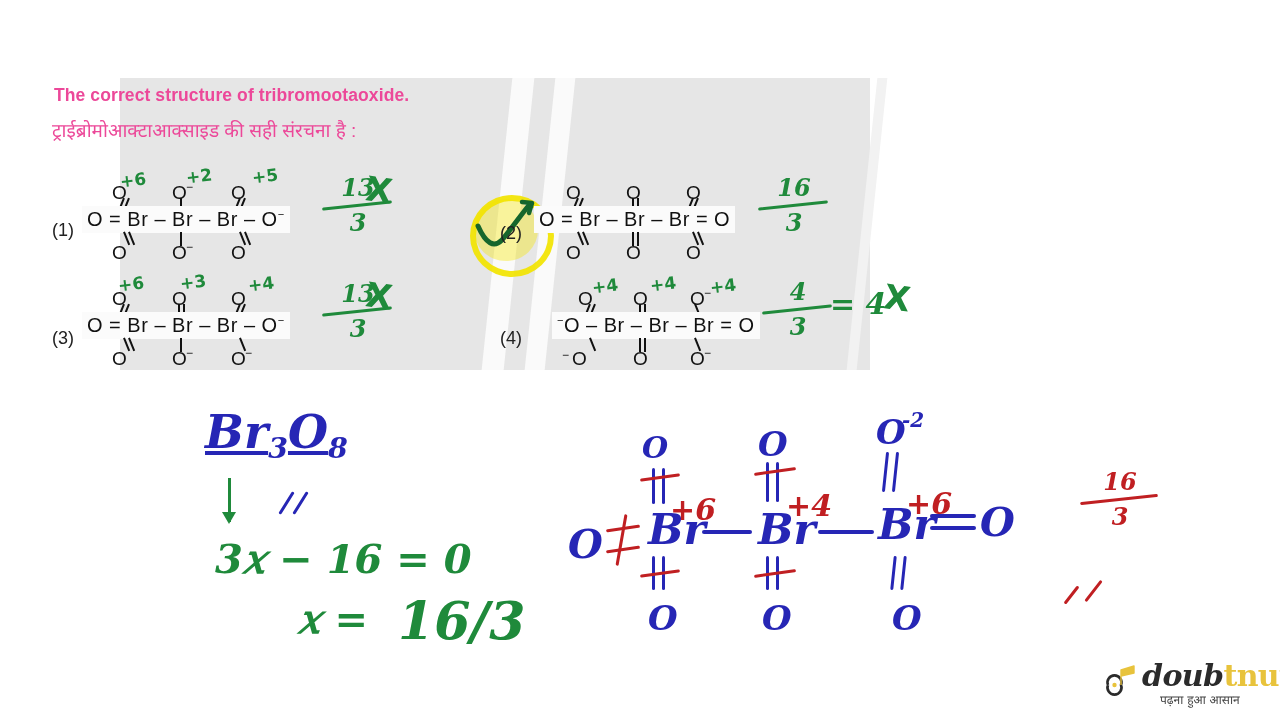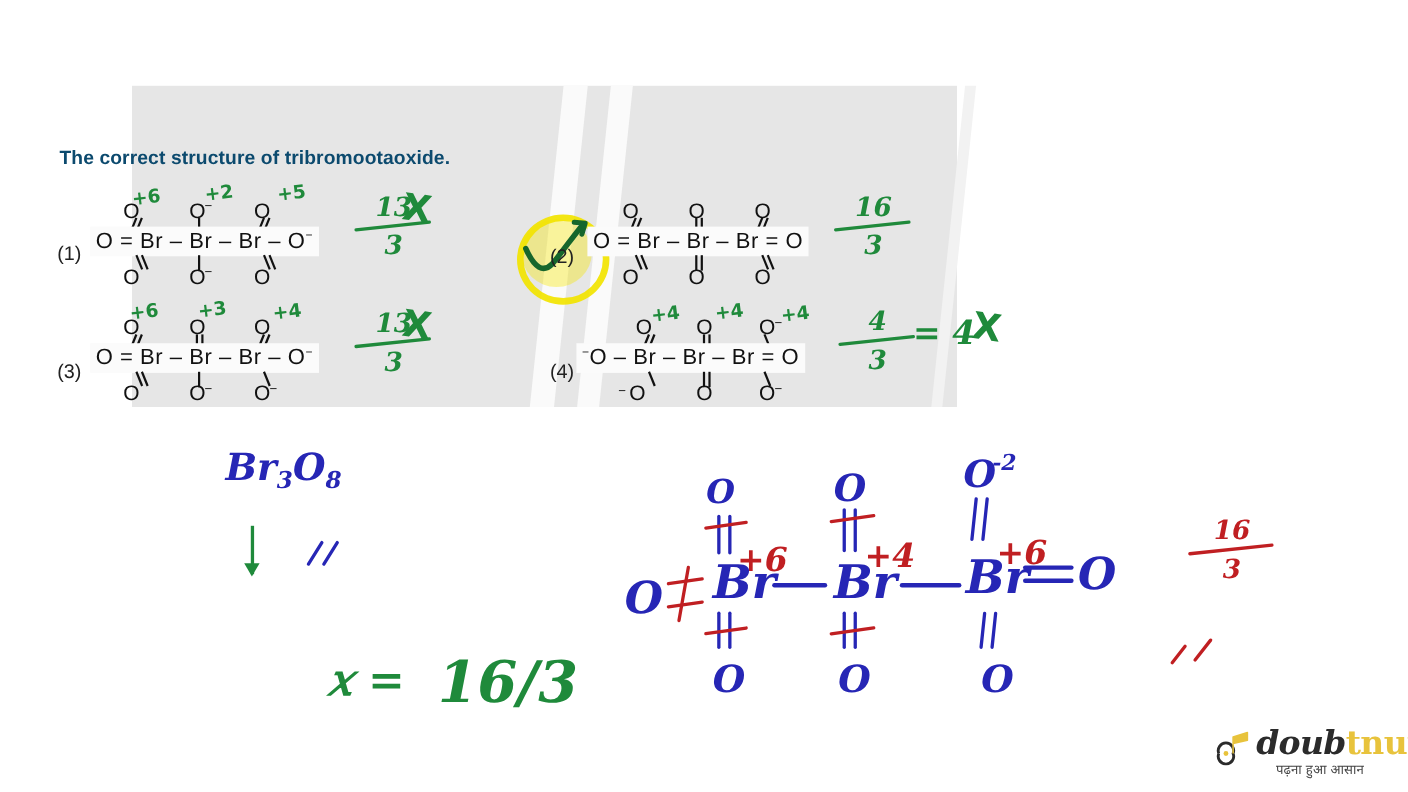--- a/index.html
+++ b/index.html
@@ -17,21 +17,21 @@
   }
   .panel-sheen{
     position:absolute;top:78px;height:292px;background:#fafafa;
     transform:skewX(-6deg);
   }
   .sheen-a{left:497px;width:22px;}
   .sheen-b{left:540px;width:20px;}
   .sheen-edge{left:862px;width:10px;background:#f2f2f2;}
 
   .qtext{
-    position:absolute;color:#0c4a6e;white-space:nowrap;margin-top:48px;
+    position:absolute;color:#ec4899;white-space:nowrap;
   }
   .q-en{left:54px;top:85px;font-size:17.5px;font-weight:700;letter-spacing:.1px;}
   .q-hi{left:52px;top:117px;font-size:19px;font-weight:500;}
 
   
   .opt{position:absolute;}
   .opt-label{
     position:absolute;font-size:18px;color:#222;
   }
   .formula{
@@ -133,20 +133,21 @@
 <body>
 
 <div id="stage">
 
   <div class="panel"></div>
   <div class="panel-sheen sheen-a"></div>
   <div class="panel-sheen sheen-b"></div>
   <div class="panel-sheen sheen-edge"></div>
 
   <div class="qtext q-en">The correct structure of tribromootaoxide.</div>
+  <div class="qtext q-hi">ट्राईब्रोमोआक्टाआक्साइड की सही संरचना है :</div>
 
   <div class="opt">
     <div class="opt-label" style="left:52px;top:220px;">(1)</div>
 
     <div class="ox" style="left:120px;top:170px;">+6</div>
     <div class="ox" style="left:186px;top:166px;">+2</div>
     <div class="ox" style="left:252px;top:166px;">+5</div>
 
     <div class="atom-top" style="left:112px;top:182px;">O</div>
     <div class="atom-top" style="left:172px;top:182px;">O</div>
@@ -270,21 +271,21 @@
     <div class="atom-top" style="left:633px;top:288px;">O</div>
     <div class="atom-top" style="left:690px;top:288px;">O</div>
     <div class="atom-top" style="left:704px;top:286px;font-size:12px;">−</div>
 
     <div class="bond bond-d" style="left:589px;top:304px;height:14px;transform:rotate(22deg);"></div>
     <div class="bond bond-d" style="left:594px;top:304px;height:14px;transform:rotate(22deg);"></div>
     <div class="bond bond-v" style="left:639px;top:304px;height:14px;"></div>
     <div class="bond bond-v" style="left:644px;top:304px;height:14px;"></div>
     <div class="bond bond-d" style="left:694px;top:304px;height:14px;transform:rotate(-22deg);"></div>
 
-    <div class="formula" style="left:524px;top:312px;"><span class="sup">−</span><span>O – Br – Br – Br = O</span></div>
+    <div class="formula" style="left:552px;top:312px;"><span class="sup">−</span><span>O – Br – Br – Br = O</span></div>
 
     <div class="bond bond-d" style="left:589px;top:338px;height:14px;transform:rotate(-22deg);"></div>
     <div class="bond bond-v" style="left:639px;top:338px;height:14px;"></div>
     <div class="bond bond-v" style="left:644px;top:338px;height:14px;"></div>
     <div class="bond bond-d" style="left:694px;top:338px;height:14px;transform:rotate(-22deg);"></div>
 
     <div class="atom-bot" style="left:562px;top:348px;font-size:12px;">−</div>
     <div class="atom-bot" style="left:572px;top:348px;">O</div>
     <div class="atom-bot" style="left:633px;top:348px;">O</div>
     <div class="atom-bot" style="left:690px;top:348px;">O</div>
@@ -292,28 +293,29 @@
   </div>
 
   <div class="hw frac" style="left:762px;top:280px;">
     <div class="num">4</div>
     <div class="bar"></div>
     <div class="den">3</div>
   </div>
   <div class="hw eqto" style="left:830px;top:286px;">= 4</div>
   <div class="hw xmark" style="left:884px;top:278px;">X</div>
 
-  <div class="ink ink-blue script" style="left:205px;top:405px;font-size:34px;"><span>Br</span><span class="sub">3</span><span>O</span><span class="sub">8</span></div>
+  <div class="ink ink-blue script" style="left:205px;top:405px;font-size:46px;text-decoration:underline;"><span>Br</span><span class="sub">3</span><span>O</span><span class="sub">8</span></div>
 
   <div class="arrow-down"></div>
   <div class="dbl-slash ink-blue" style="left:285px;top:490px;width:40px;height:30px;">
       <i style="left:0;top:0;"></i>
       <i style="left:14px;top:0;"></i>
     </div>
 
+  <div class="ink ink-green script" style="left:215px;top:535px;font-size:40px;">3𝑥 − 16 = 0</div>
   <div class="ink ink-green script" style="left:298px;top:595px;font-size:40px;">𝑥 =</div>
   <div class="ink ink-green script" style="left:398px;top:590px;font-size:52px;">16/3</div>
 
   <div class="ink ink-blue script" style="left:568px;top:520px;font-size:40px;">O</div>
 
   <div class="redline" style="left:606px;top:527px;width:34px;height:3px;transform:rotate(-8deg);"></div>
   <div class="redline" style="left:606px;top:548px;width:34px;height:3px;transform:rotate(-8deg);"></div>
   <div class="redline" style="left:620px;top:514px;width:3px;height:52px;transform:rotate(10deg);"></div>
 
   <div class="ink ink-blue script" style="left:648px;top:505px;font-size:42px;">Br</div>

